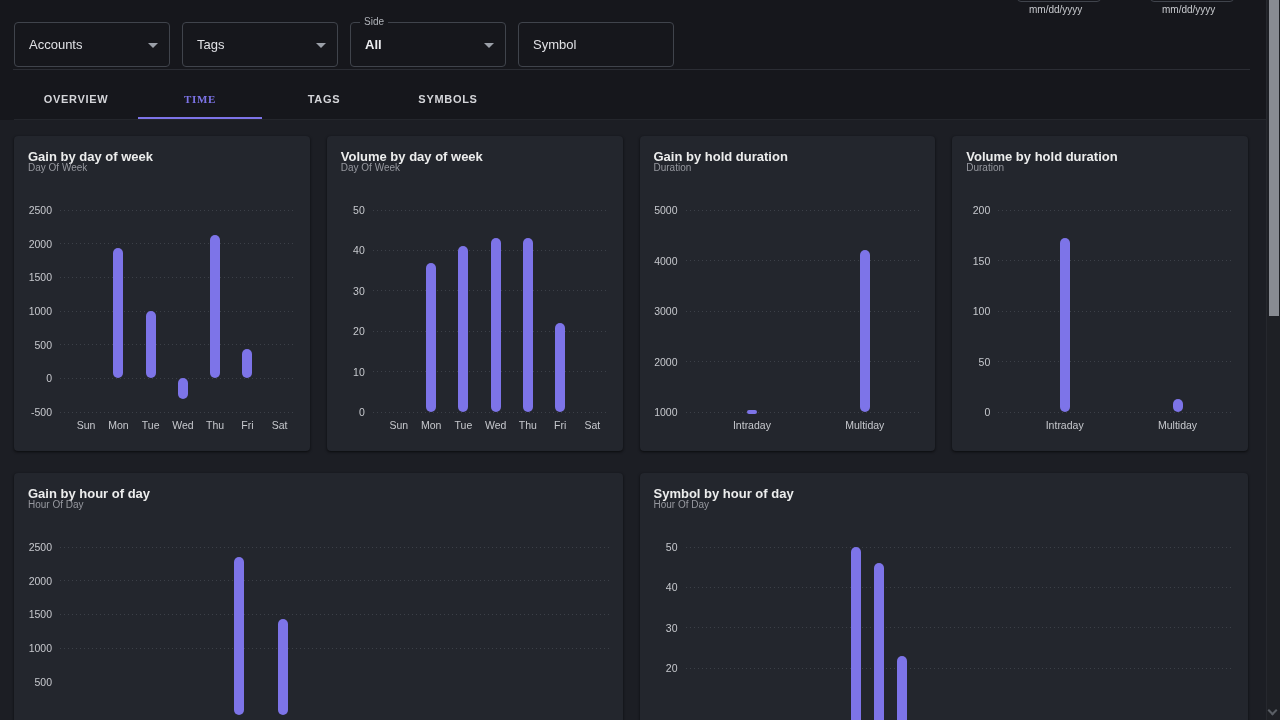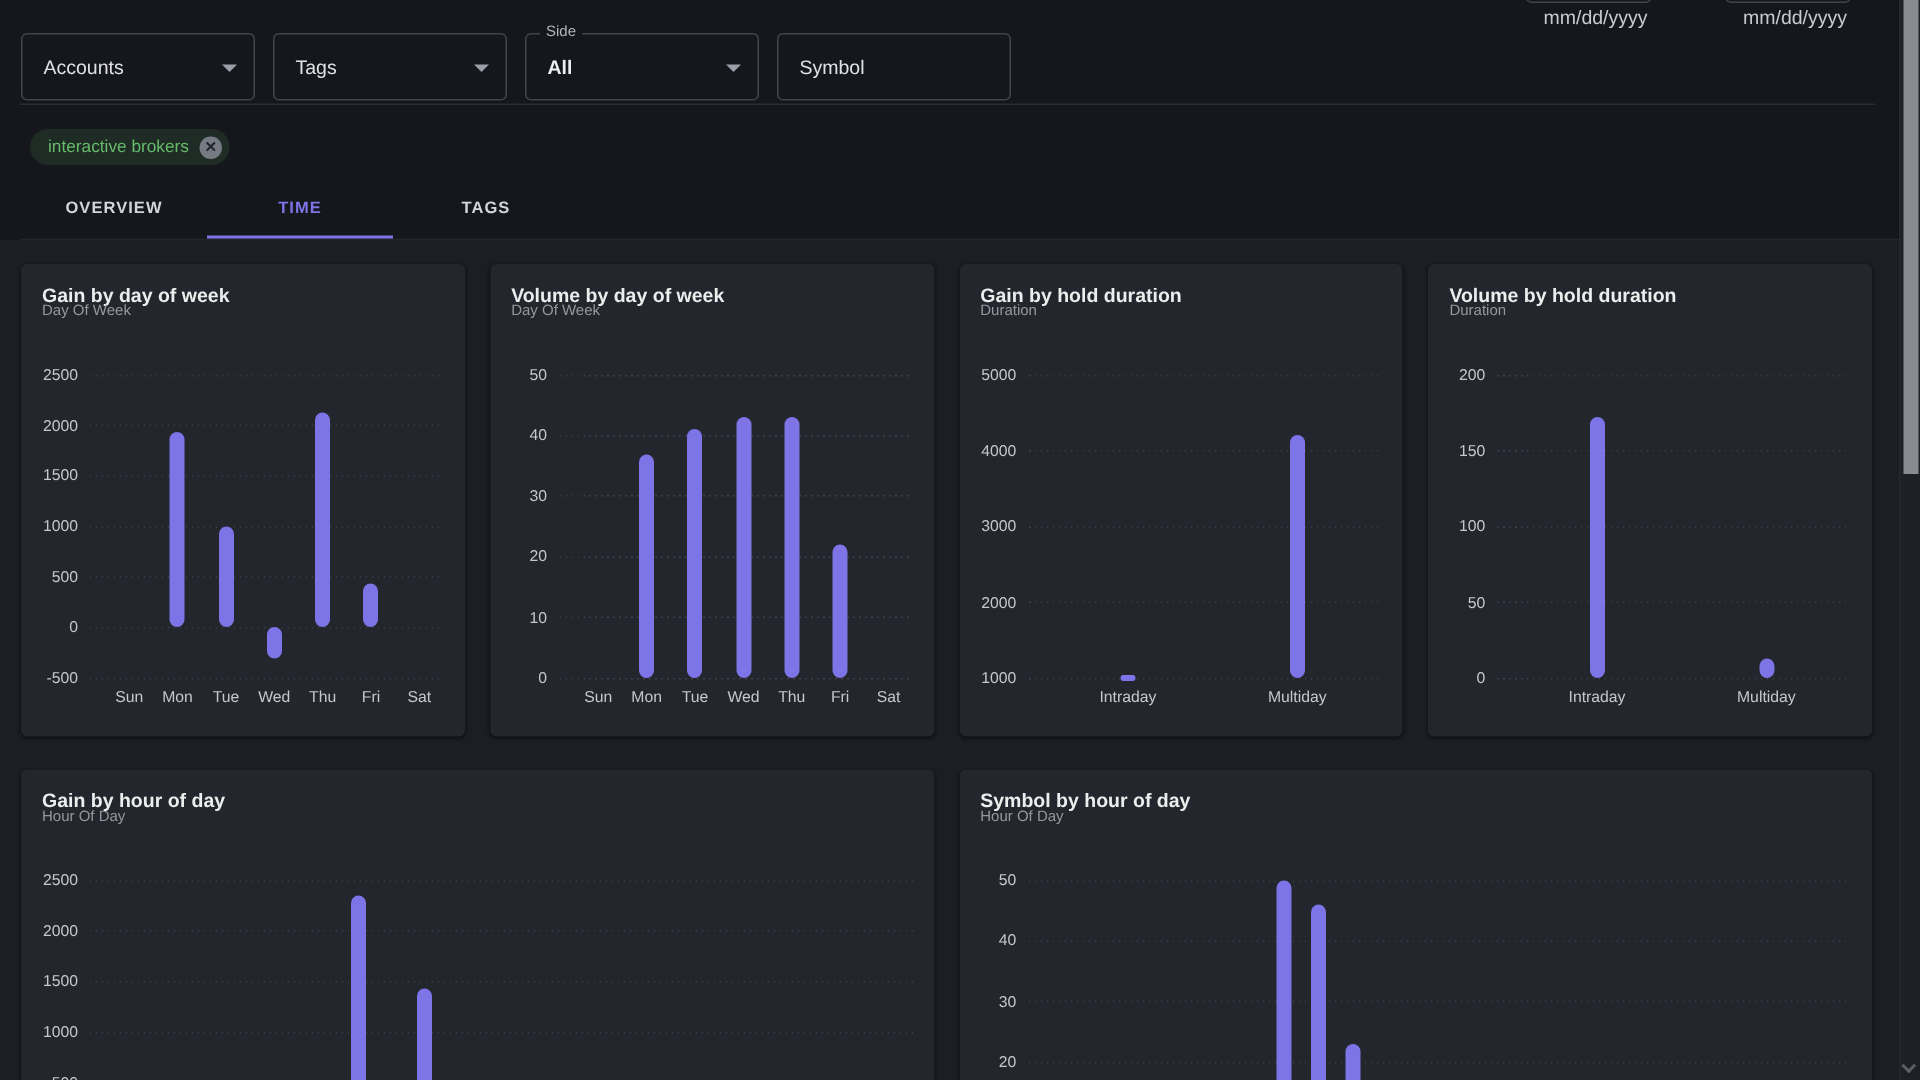--- a/index.html
+++ b/index.html
@@ -16,38 +16,38 @@
   .select-value { color:#edeef1; font-size:13px; font-weight:700;text-align:center; }
   .chev { position:absolute; right:11px; top:50%; margin-top:-2px; width:0; height:0;
     border-left:5px solid transparent; border-right:5px solid transparent; border-top:5px solid #9ba0a8; }
   .notch-label { position:absolute; top:-7px; left:9px; font-size:10px; color:#b0b3b9;
     background:#16171c; padding:0 4px; line-height:12px; }
 
   .datefield { position:absolute; width:84px; }
   .datefield.f1 { left:1017px; top:0; } .datefield.f2 { left:1150px; top:0; }
   .datebox { position:absolute; top:-62px; left:0; width:84px; height:64px;
     border:1px solid #40444c; border-radius:4px; }
-  .datehelper { position:absolute; top:4px; left:12px; font-size:13px; color:#c8cace; white-space:nowrap; }
+  .datehelper { position:absolute; top:4px; left:12px; font-size:10px; color:#c8cace; white-space:nowrap; }
 
   .divider { margin:2px 16px 0 13px; border-top:1px solid #2b2d34; }
 
   
   .chips { padding:16px 0 0 20px; height:40px; }
   .chip { display:inline-flex; align-items:center; gap:7px; height:24px; padding:0 5px 0 12px;
     border-radius:12px; background:rgba(102,187,106,0.12); cursor:pointer; }
   .chip-label { color:var(--chip-green,#66bb6a); font-size:11.5px; }
   .chip-x { width:15px; height:15px; border-radius:50%; background:#767b83; color:#20242b;
     font-size:10px; line-height:15px; text-align:center; font-weight:700; cursor:pointer; }
 
   
   .tabs { display:flex; margin:8px 0 0 14px; border-bottom:1px solid #232godown529;
     border-bottom:1px solid #24262c; }
   .tab { position:relative; width:124px; height:41px; display:flex; align-items:center; justify-content:center;
     font-size:11px; font-weight:700; letter-spacing:0.7px; color:#d4d5d9; cursor:pointer; }
-  .tab.active { color:var(--accent,#7d74e8); }
+  .tab.active { color:var(--accent,#7d74e8);font-family:Liberation Serif, serif; }
   .tab.active::after { content:""; position:absolute; left:0; right:0; bottom:0; height:2px;
     background:var(--accent,#7d74e8); }
 
   
   .content { background:#1c1e24; min-height:560px; padding:16px 18px 30px 14px; }
   .grid { display:grid; gap:17px; }
   .grid-top { grid-template-columns:repeat(4,1fr); }
   .grid-bottom { grid-template-columns:repeat(2,1fr); margin-top:22px; }
   .card { position:relative; height:315px; background:#23262d; border-radius:4px;
     box-shadow:0 1px 3px rgba(0,0,0,.4), 0 1px 2px rgba(0,0,0,.3); overflow:hidden; }
@@ -100,29 +100,26 @@
         <div class="datehelper">mm/dd/yyyy</div>
       </div>
       <div class="datefield f2">
         <div class="datebox"></div>
         <div class="datehelper">mm/dd/yyyy</div>
       </div>
     </div>
 
     <div class="divider"></div>
 
-    <div class="chips" id="chips"><div class="chip">
-          <span class="chip-label">interactive brokers</span>
-          <span class="chip-x">✕</span>
-        </div></div>
 
     <div class="tabs" id="tabs">
         <div class="tab">OVERVIEW</div>
         <div class="tab active">TIME</div>
         <div class="tab">TAGS</div>
+        <div class="tab">SYMBOLS</div>
       </div>
 
     <div class="content">
       <div class="grid grid-top" id="grid-top">
           <div class="card">
             <div class="card-title">Gain by day of week</div>
             <div class="card-subtitle">Day Of Week</div>
             <div class="ylabels">
               <div class="ytick" style="top: calc(0% - 6px);">2500</div>
               <div class="ytick" style="top: calc(16.6667% - 6px);">2000</div>

